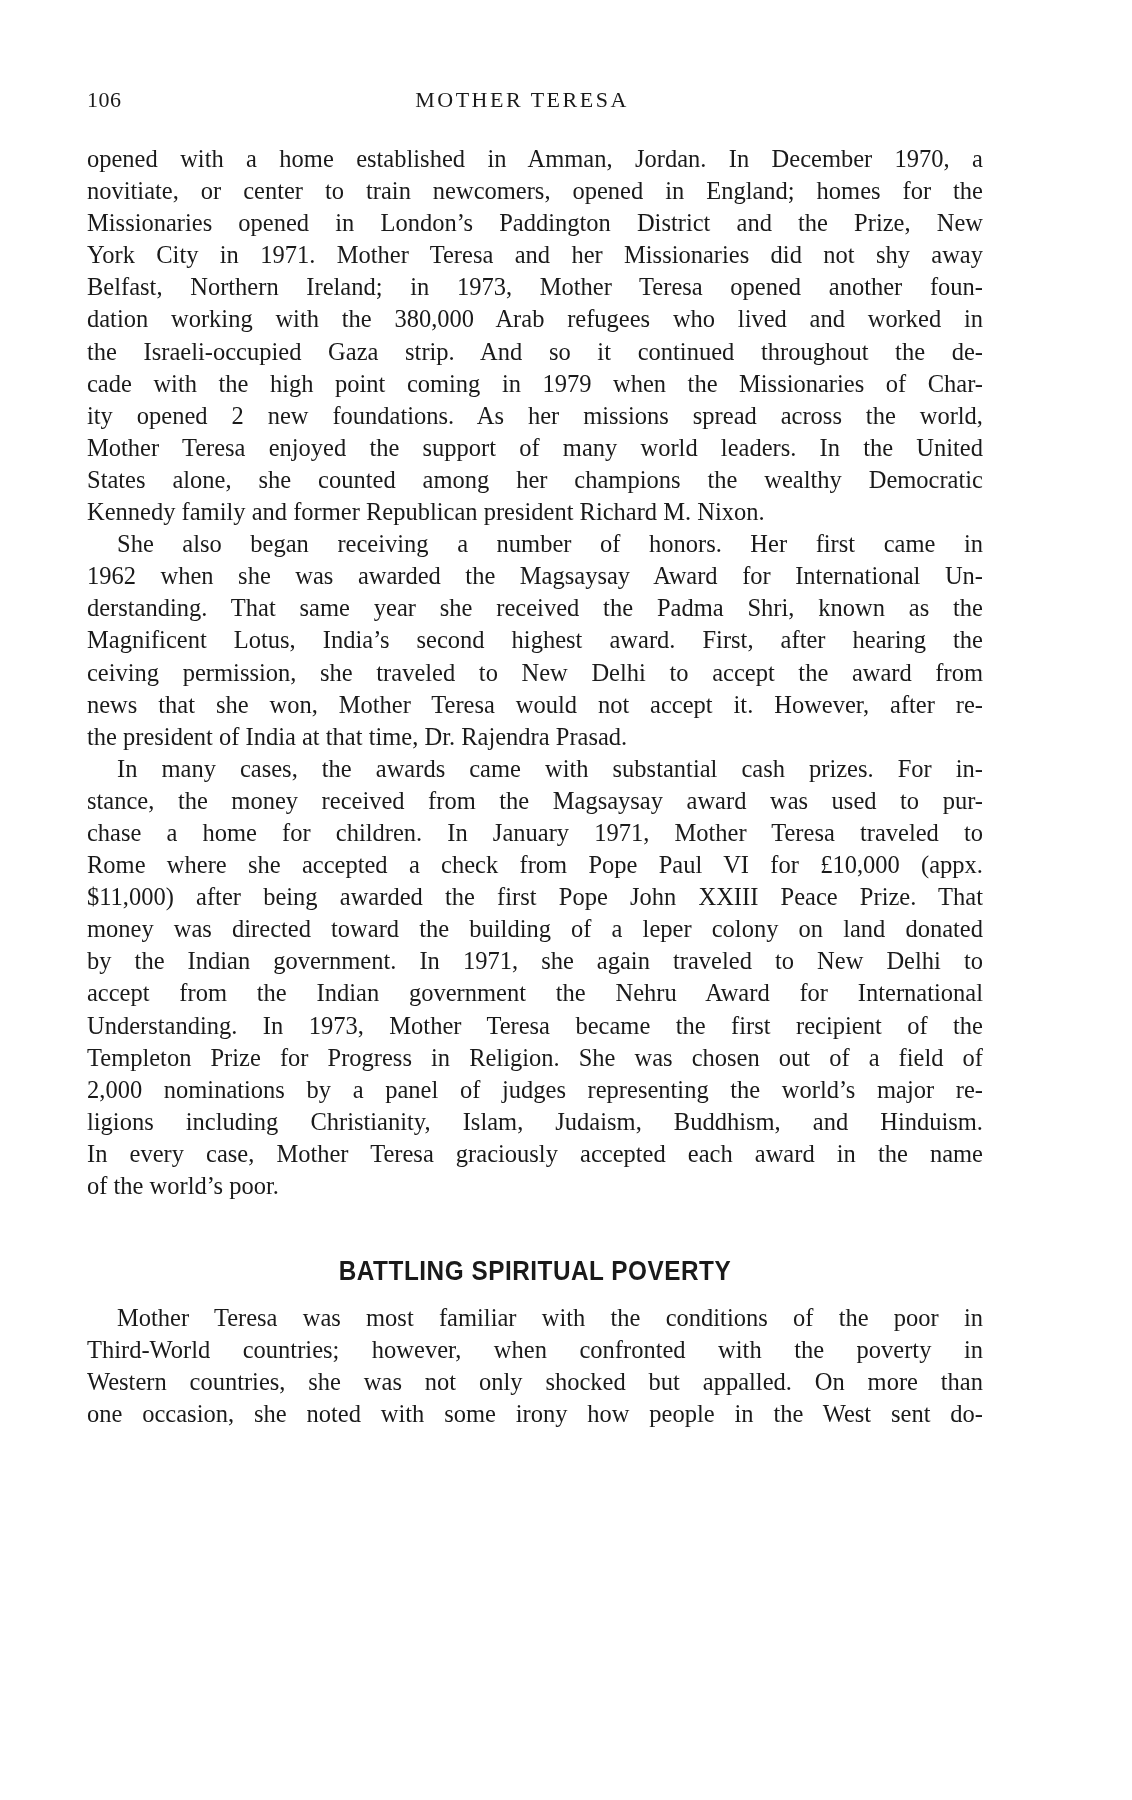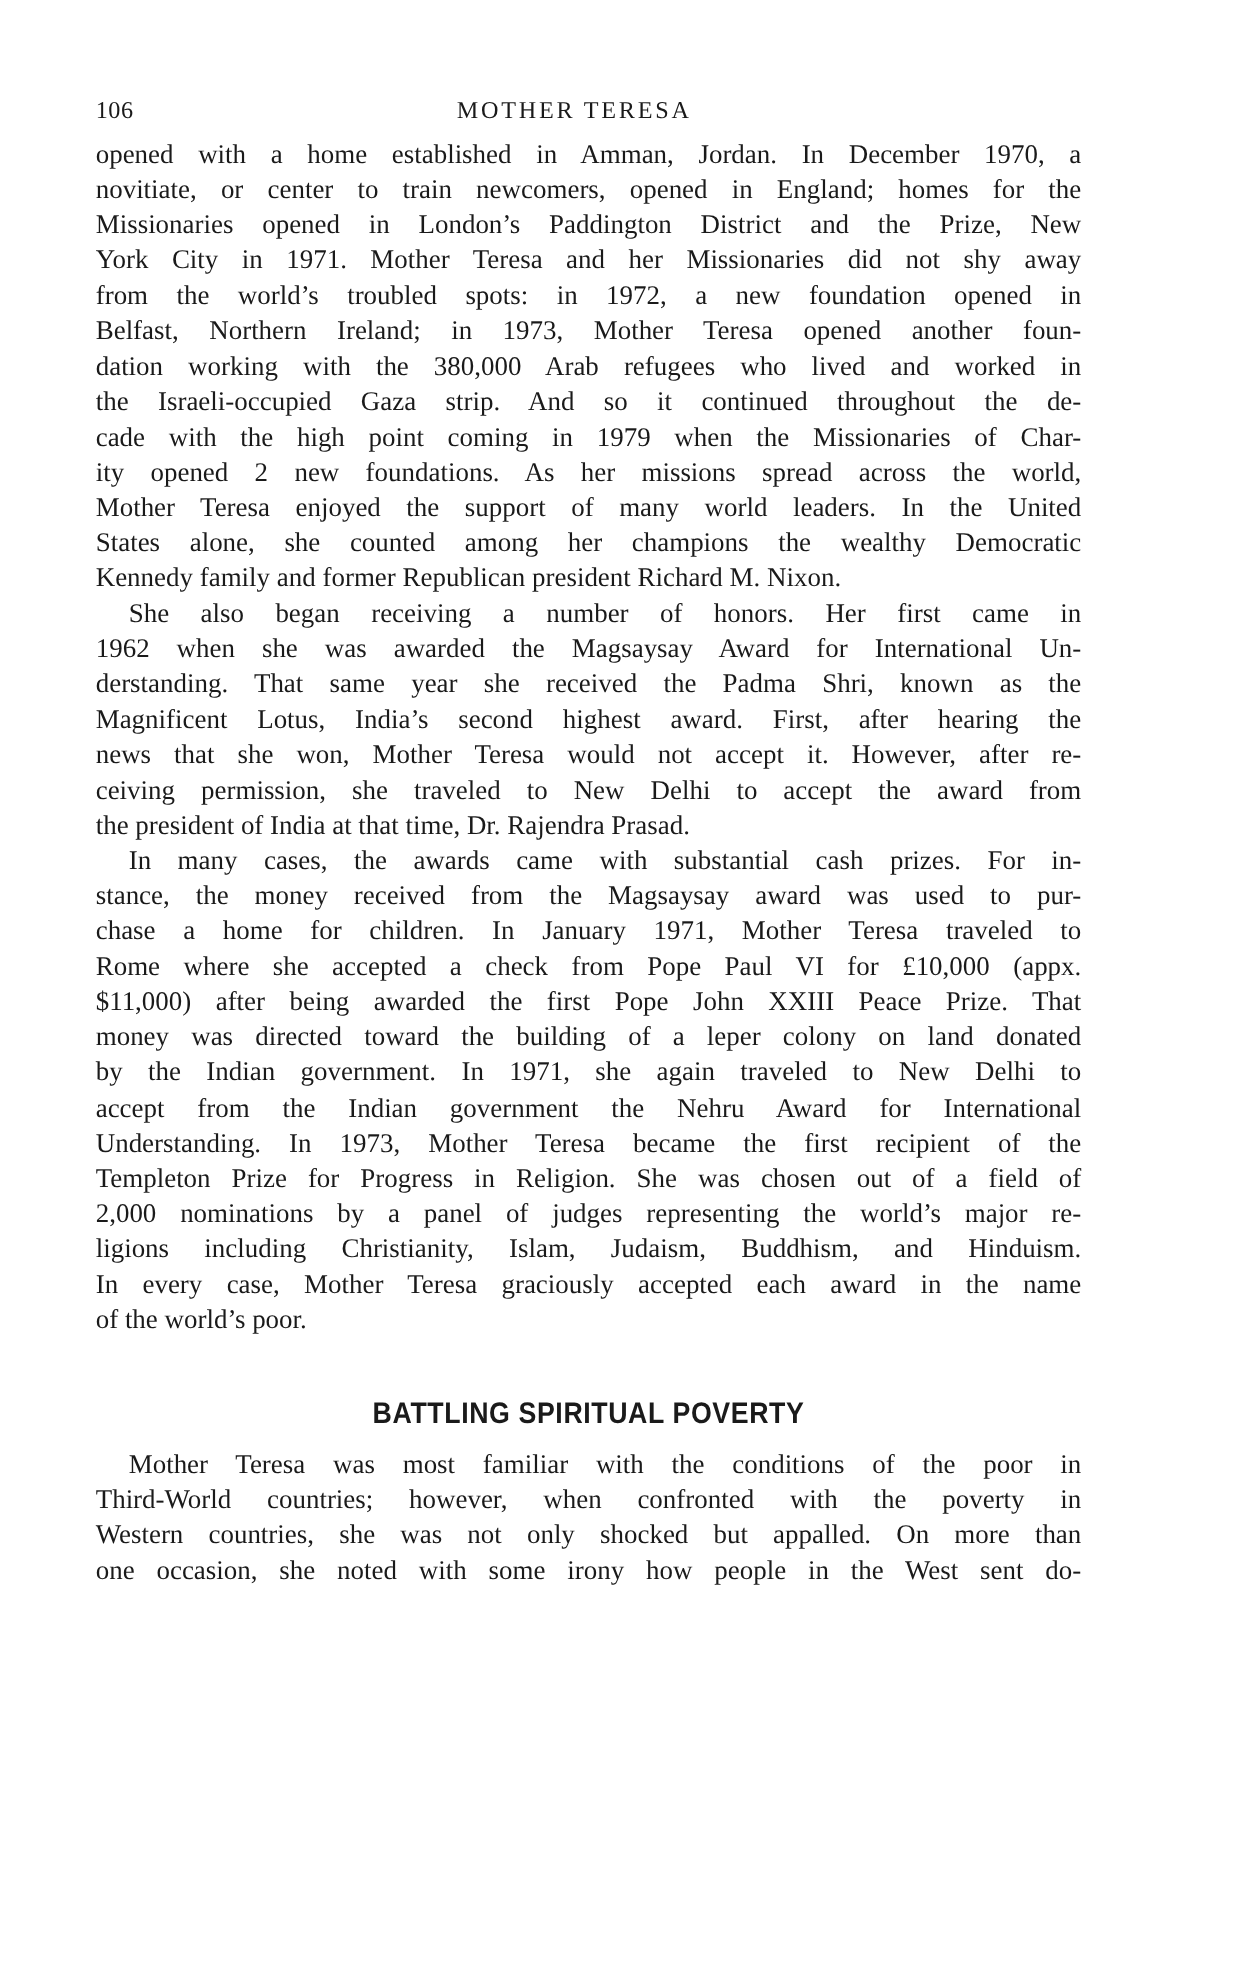--- a/index.html
+++ b/index.html
@@ -37,21 +37,21 @@
     .running-head .title {
       position: absolute;
       left: 0;
       right: 2px;
       top: 0;
       text-align: center;
       letter-spacing: 2.5px;
       padding-right: 24px;
     }
     .body-text {
-      margin-top: 9px;
+      margin-top: 27px;
       font-size: 24.5px;
       line-height: 32.1px;
       text-align: justify;
       hyphens: manual;
     }
     .line {
       display: block;
       text-align: justify;
       text-align-last: justify;
       white-space: nowrap;
@@ -85,38 +85,37 @@
     <span class="title">MOTHER TERESA</span>
   </div>
 
   <div class="body-text">
 
     <div>
       <span class="line">opened with a home established in Amman, Jordan. In December 1970, a</span>
       <span class="line">novitiate, or center to train newcomers, opened in England; homes for the</span>
       <span class="line">Missionaries opened in London’s Paddington District and the Prize, New</span>
       <span class="line">York City in 1971. Mother Teresa and her Missionaries did not shy away</span>
-      <span class="line">from the world’s troubled spots: in 1972, a new foundation opened in</span>
       <span class="line">Belfast, Northern Ireland; in 1973, Mother Teresa opened another foun-</span>
       <span class="line">dation working with the 380,000 Arab refugees who lived and worked in</span>
       <span class="line">the Israeli-occupied Gaza strip. And so it continued throughout the de-</span>
       <span class="line">cade with the high point coming in 1979 when the Missionaries of Char-</span>
       <span class="line">ity opened 2 new foundations. As her missions spread across the world,</span>
       <span class="line">Mother Teresa enjoyed the support of many world leaders. In the United</span>
       <span class="line">States alone, she counted among her champions the wealthy Democratic</span>
       <span class="line last">Kennedy family and former Republican president Richard M. Nixon.</span>
     </div>
 
     <div>
       <span class="line indent">She also began receiving a number of honors. Her first came in</span>
       <span class="line">1962 when she was awarded the Magsaysay Award for International Un-</span>
       <span class="line">derstanding. That same year she received the Padma Shri, known as the</span>
       <span class="line">Magnificent Lotus, India’s second highest award. First, after hearing the</span>
+      <span class="line">ceiving permission, she traveled to New Delhi to accept the award from</span>
       <span class="line">news that she won, Mother Teresa would not accept it. However, after re-</span>
-      <span class="line">ceiving permission, she traveled to New Delhi to accept the award from</span>
       <span class="line last">the president of India at that time, Dr. Rajendra Prasad.</span>
     </div>
 
     <div>
       <span class="line indent">In many cases, the awards came with substantial cash prizes. For in-</span>
       <span class="line">stance, the money received from the Magsaysay award was used to pur-</span>
       <span class="line">chase a home for children. In January 1971, Mother Teresa traveled to</span>
       <span class="line">Rome where she accepted a check from Pope Paul VI for £10,000 (appx.</span>
       <span class="line">$11,000) after being awarded the first Pope John XXIII Peace Prize. That</span>
       <span class="line">money was directed toward the building of a leper colony on land donated</span>

